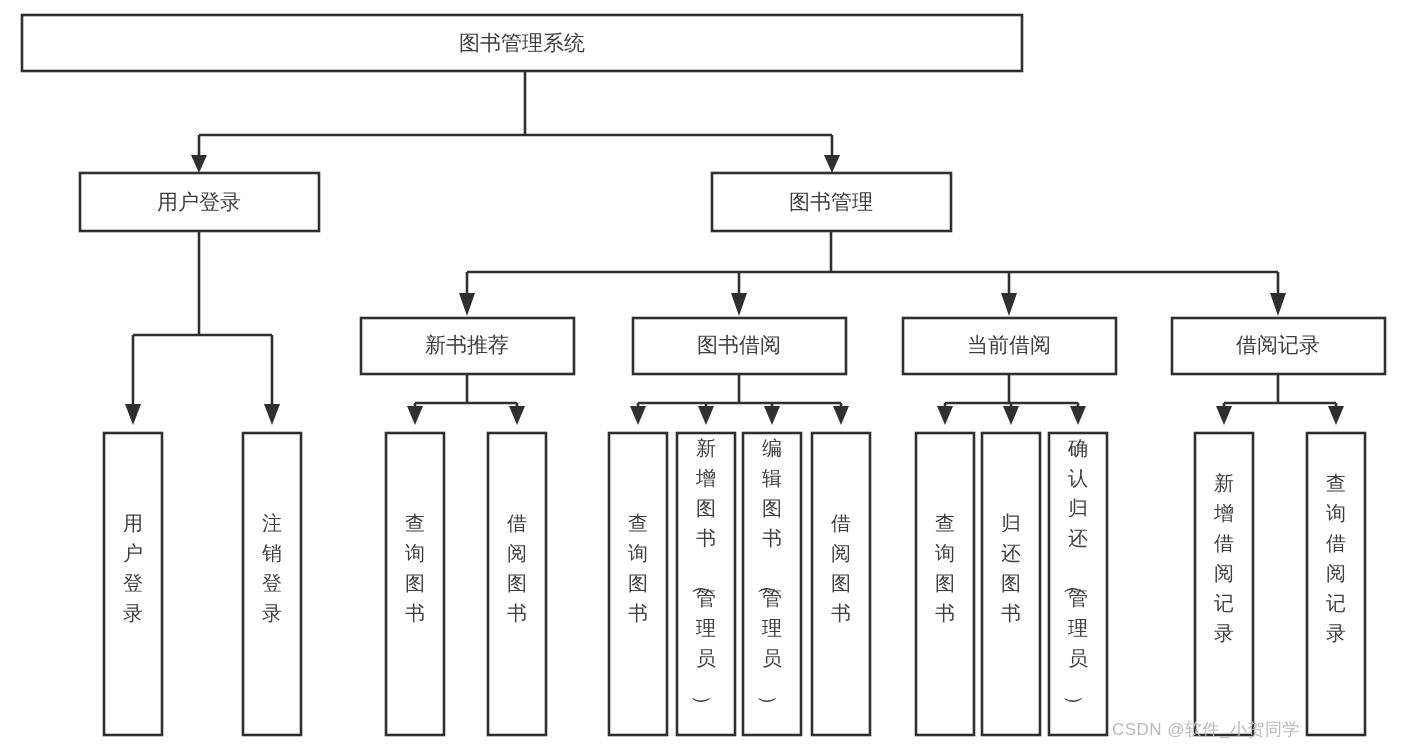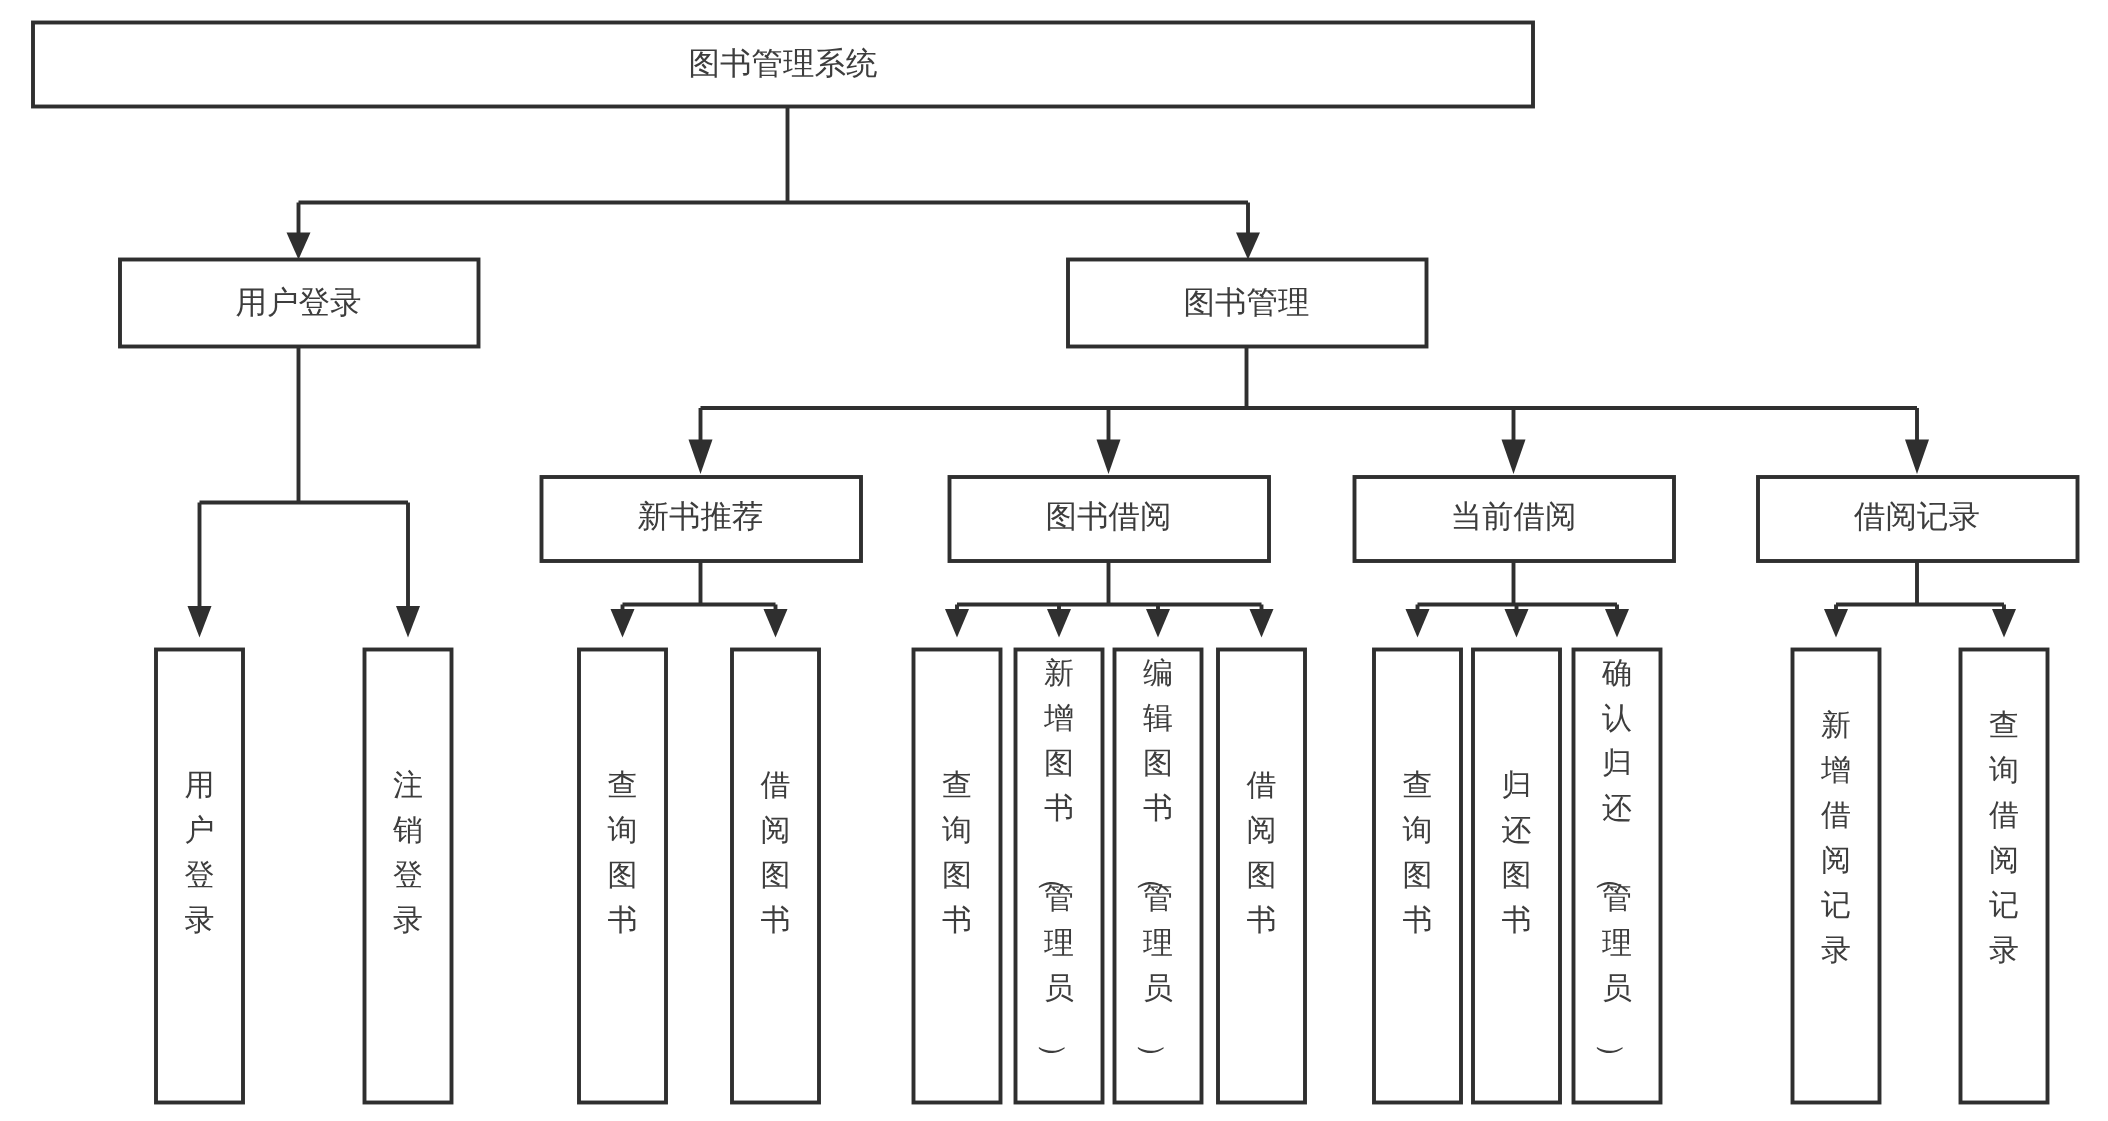--- a/index.html
+++ b/index.html
@@ -231,13 +231,14 @@
       <rect class="node-rect" x="1195" y="433" width="58" height="302"></rect>
       <text class="node-label-v" x="1224" y="490"><tspan x="1224" y="490">新</tspan><tspan x="1224" y="520">增</tspan><tspan x="1224" y="550">借</tspan><tspan x="1224" y="580">阅</tspan><tspan x="1224" y="610">记</tspan><tspan x="1224" y="640">录</tspan></text>
     </g>
     <g>
       <rect class="node-rect" x="1307" y="433" width="58" height="302"></rect>
       <text class="node-label-v" x="1336" y="490"><tspan x="1336" y="490">查</tspan><tspan x="1336" y="520">询</tspan><tspan x="1336" y="550">借</tspan><tspan x="1336" y="580">阅</tspan><tspan x="1336" y="610">记</tspan><tspan x="1336" y="640">录</tspan></text>
     </g>
 
   </svg>
 
+  <div class="watermark">CSDN @软件_小贺同学</div>
 </div>
 
 </body></html>

